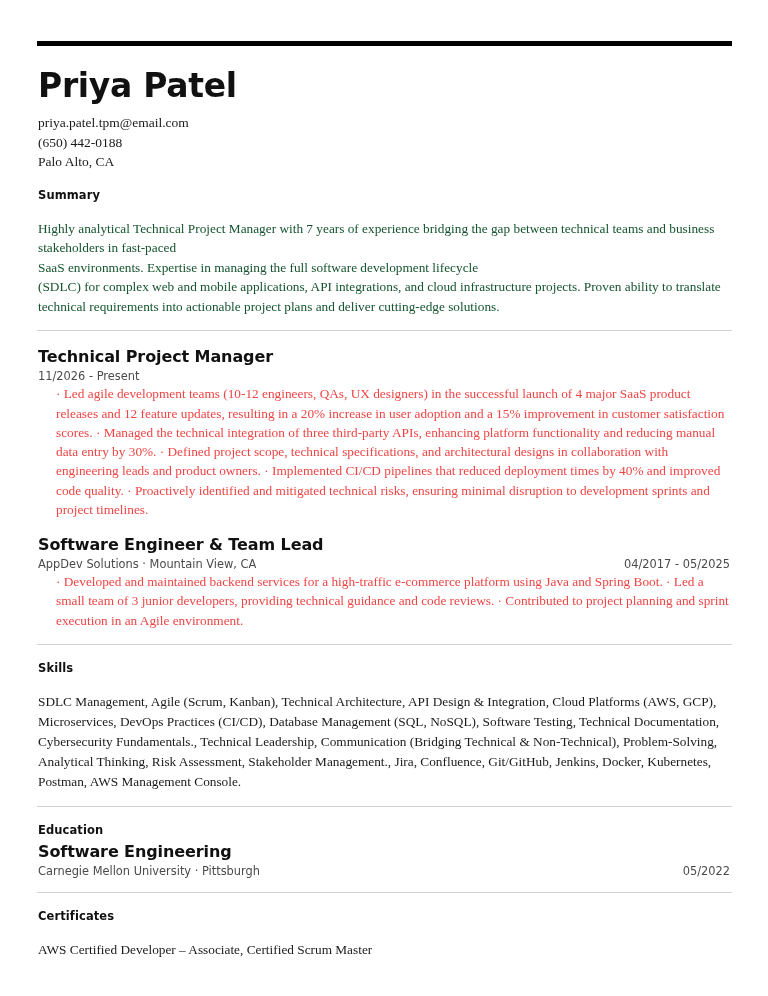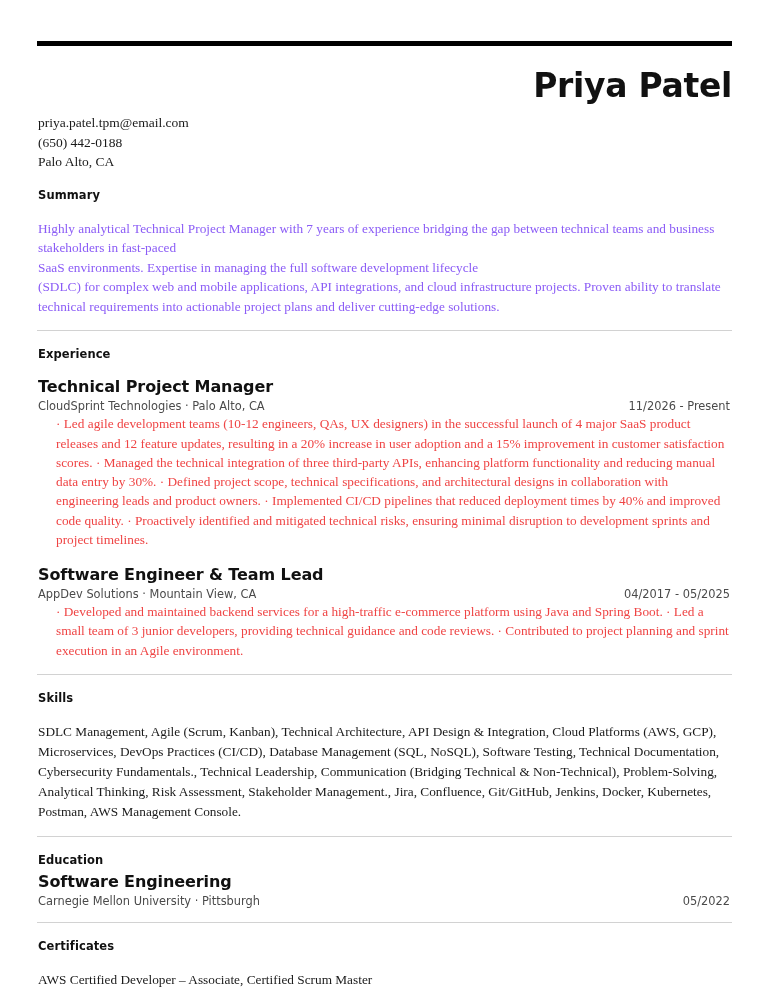--- a/index.html
+++ b/index.html
@@ -34,21 +34,20 @@
     margin: 0 0 22px 0;
   }
   .name {
     font-family: "DejaVu Sans", sans-serif;
     font-weight: bold;
     font-size: 33px;
     line-height: 1.12;
     letter-spacing: -0.3px;
     color: #111111;
     margin: 0 0 8px 1px;
-    text-align: right;
   }
   .contact-line {
     font-family: "Liberation Serif", serif;
     font-size: 13.5px;
     line-height: 1.45;
     color: #1a1a1a;
     margin: 0 0 0 1px;
   }
   .section {
     margin-top: 0;
@@ -64,21 +63,21 @@
     font-weight: bold;
     font-size: 11.5px;
     letter-spacing: 0.1px;
     color: #111111;
     margin: 16px 0 0 1px;
   }
   .body-text {
     font-family: "Liberation Serif", serif;
     font-size: 13.3px;
     line-height: 1.47;
-    color: #8b5cf6;
+    color: #14532d;
     margin: 17px 0 0 1px;
     text-align: left;
     white-space: pre-line;
   }
   .entry {
     margin-top: 16px;
   }
   .entry-title {
     font-family: "DejaVu Sans", sans-serif;
     font-weight: bold;
@@ -145,26 +144,24 @@
 
     <div class="section">
       <div class="section-heading">Summary</div>
       <div class="body-text">Highly analytical Technical Project Manager with 7 years of experience bridging the gap between technical teams and business stakeholders in fast-paced
 SaaS environments. Expertise in managing the full software development lifecycle
 (SDLC) for complex web and mobile applications, API integrations, and cloud infrastructure projects. Proven ability to translate technical requirements into actionable project plans and deliver cutting-edge solutions.</div>
     </div>
 
     <div class="section">
       <div class="section-divider"></div>
-      <div class="section-heading">Experience</div>
 
       <div class="entry">
         <div class="entry-title">Technical Project Manager</div>
         <div class="entry-meta">
-          <span class="entry-org">CloudSprint Technologies · Palo Alto, CA</span>
           <span class="entry-date">11/2026 - Present</span>
         </div>
         <div class="entry-desc">· Led agile development teams (10-12 engineers, QAs, UX designers) in the successful launch of 4 major SaaS product releases and 12 feature updates, resulting in a 20% increase in user adoption and a 15% improvement in customer satisfaction scores. · Managed the technical integration of three third-party APIs, enhancing platform functionality and reducing manual data entry by 30%. · Defined project scope, technical specifications, and architectural designs in collaboration with engineering leads and product owners. · Implemented CI/CD pipelines that reduced deployment times by 40% and improved code quality. · Proactively identified and mitigated technical risks, ensuring minimal disruption to development sprints and project timelines.</div>
       </div>
 
       <div class="entry">
         <div class="entry-title">Software Engineer &amp; Team Lead</div>
         <div class="entry-meta">
           <span class="entry-org">AppDev Solutions · Mountain View, CA</span>
           <span class="entry-date">04/2017 - 05/2025</span>

